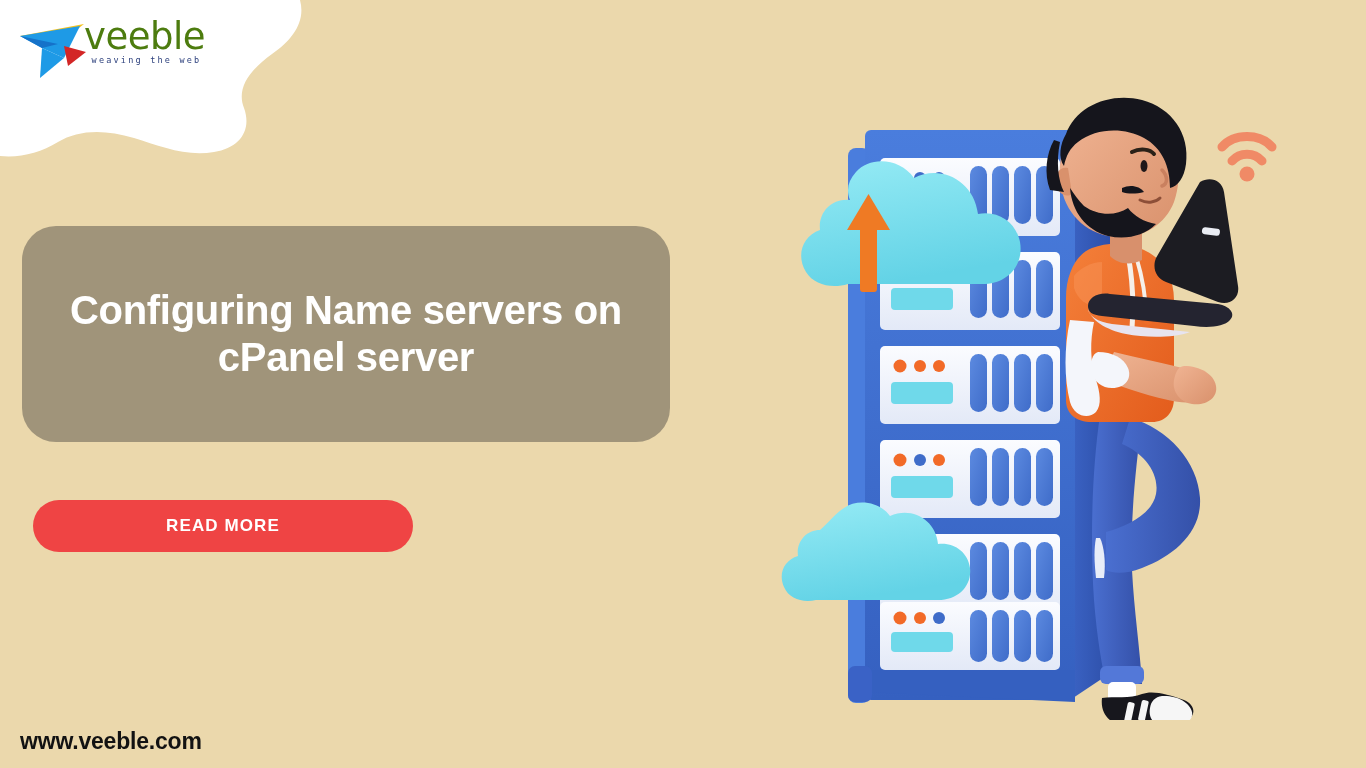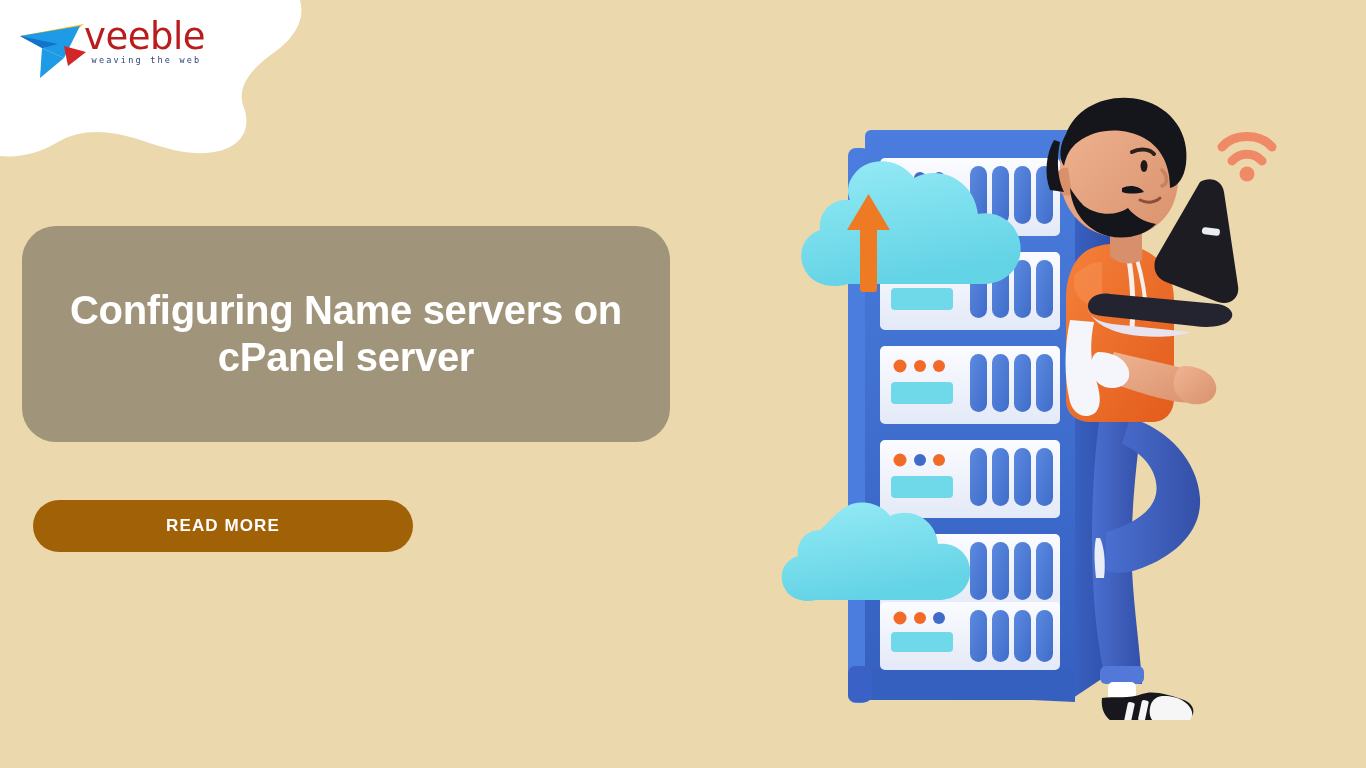--- a/index.html
+++ b/index.html
@@ -32,21 +32,21 @@
   }
   .logo-mark { width:78px; height:62px; flex:none; margin-top:4px; }
   .logo-mark svg { display:block; width:100%; height:100%; }
   .logo-text-wrap {
     position:relative; margin-left:-12px; padding-top:4px;
   }
   .logo-word {
     font-family:"DejaVu Sans", sans-serif;
     font-size:37px; font-weight:400;
     letter-spacing:-0.5px;
-    color:#b91c1c;
+    color:#4d7c0f;
     line-height:1;
     margin-top:8px;
   }
   .logo-tagline {
     font-family:"DejaVu Sans Mono", monospace;
     font-size:8.5px;
     letter-spacing:2.2px;
     color:#2b3f7c;
     text-align:center;
     padding-left:4px;
@@ -69,21 +69,21 @@
     text-align:center;
     line-height:1.18;
     letter-spacing:-0.3px;
     white-space:pre-line;
   }
 
   
   .read-more {
     position:absolute; left:33px; top:500px;
     width:380px; height:52px;
-    background:#a16207;
+    background:#ef4444;
     border:none;
     border-radius:26px;
     color:#ffffff;
     font-family:"Liberation Sans", sans-serif;
     font-size:17px;
     font-weight:700;
     letter-spacing:1.1px;
     cursor:pointer;
     display:flex; align-items:center; justify-content:center;
   }
@@ -137,20 +137,21 @@
     </span>
   </div>
 
   <div class="title-card">
     <h1 class="title-text">Configuring Name servers on
 cPanel server</h1>
   </div>
 
   <button class="read-more">READ MORE</button>
 
+  <div class="footer-url">www.veeble.com</div>
 
   <div class="illustration">
     <svg viewBox="0 0 580 650" xmlns="http://www.w3.org/2000/svg">
       <defs>
         <linearGradient id="gRackFace" x1="0" y1="0" x2="0" y2="1">
           <stop offset="0" stop-color="#4a7ddd"></stop>
           <stop offset="1" stop-color="#3560c0"></stop>
         </linearGradient>
         <linearGradient id="gRackSide" x1="0" y1="0" x2="1" y2="0">
           <stop offset="0" stop-color="#3b63c4"></stop>

